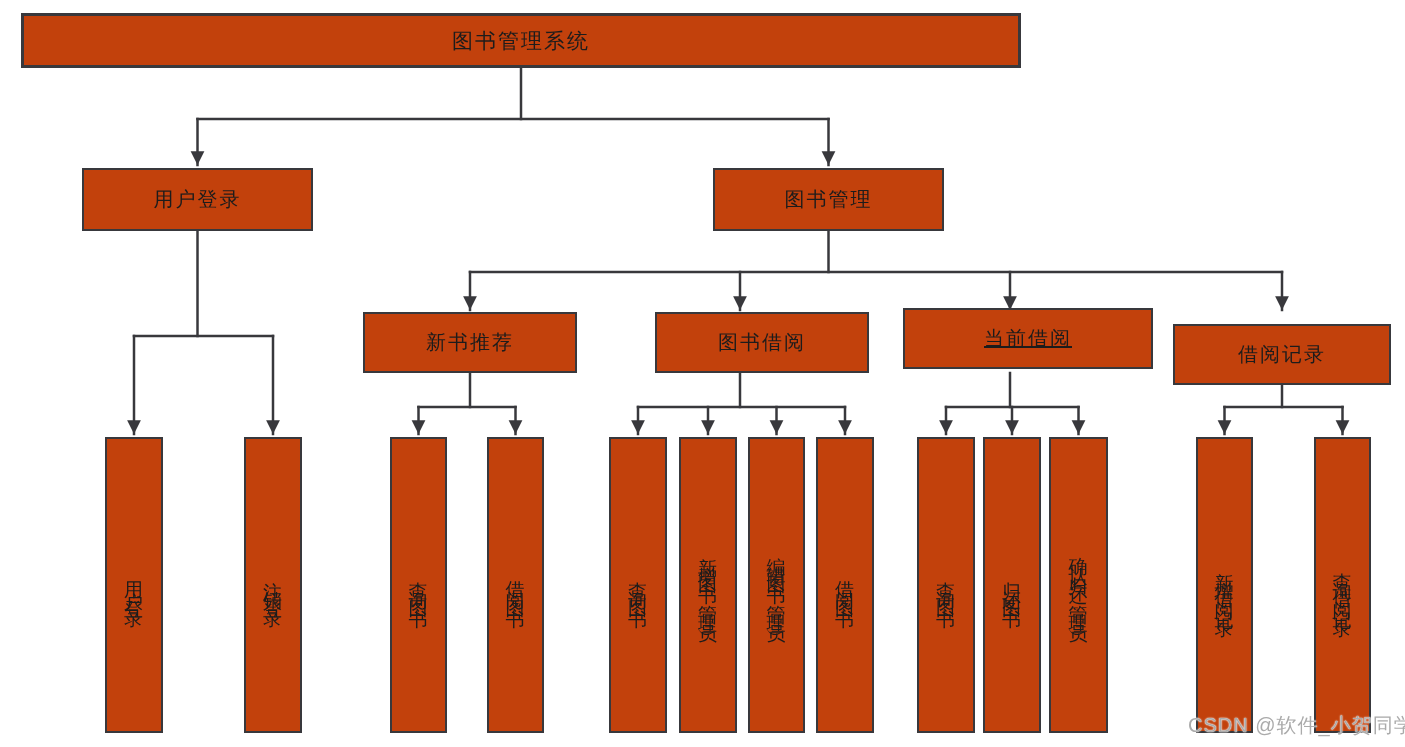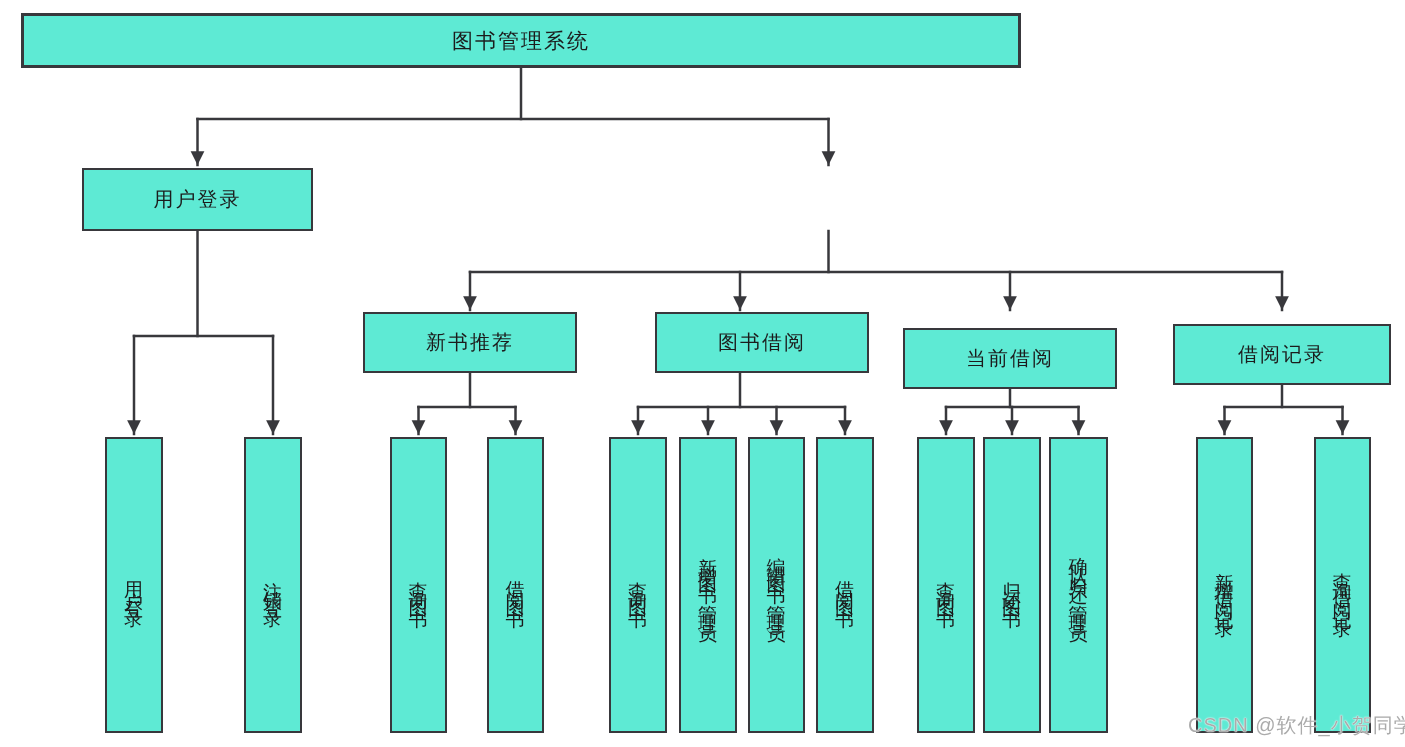--- a/index.html
+++ b/index.html
@@ -6,21 +6,21 @@
   #canvas{
     position:relative;
     width:1405px;height:747px;
     background:#ffffff;
     font-family:"Liberation Sans","DejaVu Sans",sans-serif;
     overflow:hidden;
   }
   #wires{position:absolute;left:0;top:0;width:1405px;height:747px;}
   .node{
     position:absolute;
-    background:#5eead4;
+    background:#c2410c;
     border:3px solid #38383c;
     box-sizing:border-box;
     display:flex;align-items:center;justify-content:center;
     color:#1c1c1c;
   }
   .hlabel{
     font-size:20px;letter-spacing:2px;color:#1c1c1c;white-space:nowrap;
   }
   .root .hlabel{font-size:21px;}
   .leaf{
@@ -102,28 +102,31 @@
     </g>
   </svg>
 
   <div class="node root" style="left:21px;top:13px;width:1000px;height:55px;">
     <span class="hlabel">图书管理系统</span>
   </div>
 
   <div class="node" style="left:82px;top:168px;width:231px;height:63px;border-width:2.5px;">
     <span class="hlabel">用户登录</span>
   </div>
+  <div class="node" style="left:713px;top:168px;width:231px;height:63px;border-width:2.5px;">
+    <span class="hlabel">图书管理</span>
+  </div>
 
   <div class="node" style="left:363px;top:312px;width:214px;height:61px;border-width:2.5px;">
     <span class="hlabel">新书推荐</span>
   </div>
   <div class="node" style="left:655px;top:312px;width:214px;height:61px;border-width:2.5px;">
     <span class="hlabel">图书借阅</span>
   </div>
-  <div class="node" style="left:903px;top:328px;width:214px;height:61px;border-width:2.5px;">
+  <div class="node" style="left:903px;top:308px;width:250px;height:61px;border-width:2.5px;text-decoration:underline;">
     <span class="hlabel">当前借阅</span>
   </div>
   <div class="node" style="left:1173px;top:324px;width:218px;height:61px;border-width:2.5px;">
     <span class="hlabel">借阅记录</span>
   </div>
 
   <div class="node leaf" style="left:105px;width:58px;">
     <span class="vtext">用户登录</span>
   </div>
   <div class="node leaf" style="left:244px;width:58px;">

